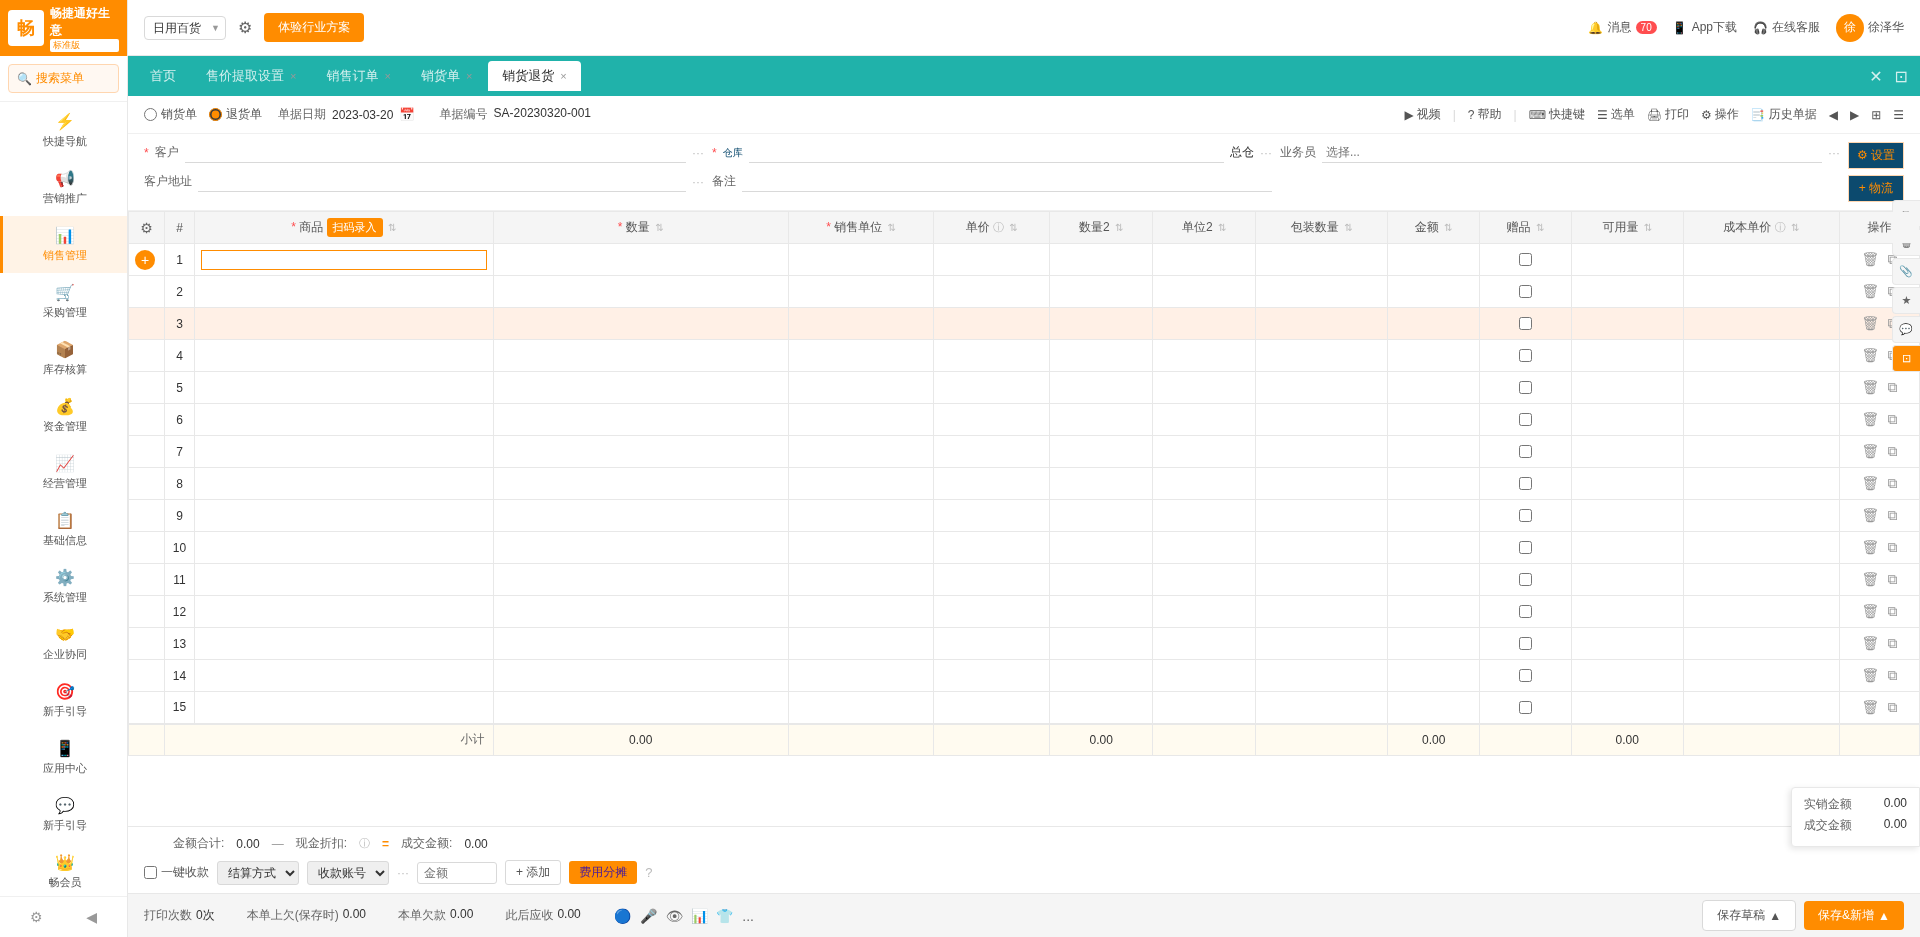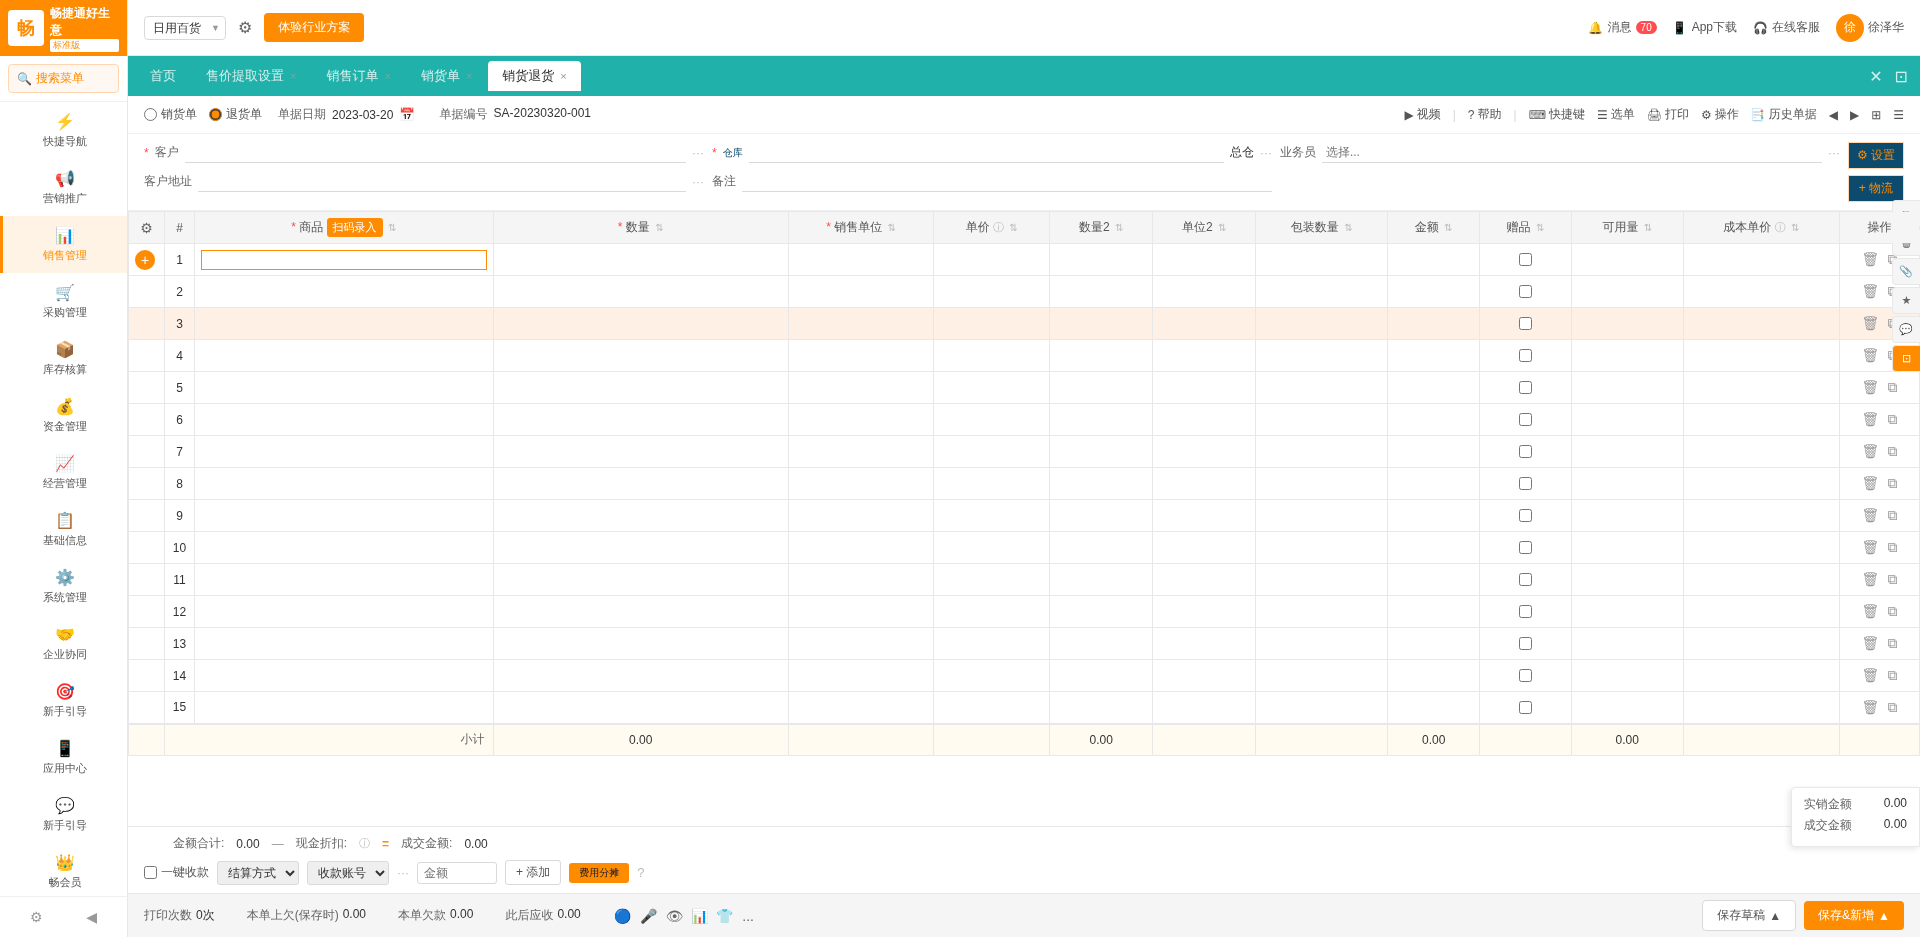--- a/index.html
+++ b/index.html
@@ -84,21 +84,21 @@
     .bottom-calc { display: flex; align-items: center; gap: 12px; font-size: 12px; color: #333; margin-bottom: 8px; margin-left: 29px; }
     .calc-label { color: #666; }
     .calc-value { color: #333; font-weight: 500; }
     .calc-dash { color: #999; }
     .calc-eq { color: #ff8c00; font-weight: bold; }
     .bottom-payments { display: flex; align-items: center; gap: 8px; flex-wrap: wrap; }
     .payment-checkbox { display: flex; align-items: center; gap: 4px; font-size: 12px; color: #555; }
     .payment-select { border: 1px solid #d9d9d9; border-radius: 3px; padding: 3px 6px; font-size: 12px; color: #333; }
     .payment-input { border: 1px solid #d9d9d9; border-radius: 3px; padding: 3px 6px; font-size: 12px; width: 80px; }
     .add-btn { background: #fff; border: 1px solid #d9d9d9; border-radius: 3px; padding: 3px 10px; font-size: 12px; color: #555; cursor: pointer; }
-    .fybtn { background: #ff8c00; color: #0f172a; border: none; border-radius: 3px; padding: 3px 10px; font-size: 10px; cursor: pointer; }
+    .fybtn { background: #ff8c00; color: #4c1d95; border: none; border-radius: 3px; padding: 3px 10px; font-size: 12px; cursor: pointer; }
     .help-icon { color: #bbb; font-size: 13px; cursor: pointer; }
 
     
     .footer-bar { background: #f5f5f5; border-top: 1px solid #e8e8e8; padding: 6px 16px; display: flex; align-items: center; justify-content: space-between; flex-shrink: 0; }
     .footer-stats { display: flex; gap: 32px; font-size: 12px; color: #555; }
     .footer-stat { display: flex; gap: 4px; }
     .footer-stat-label { color: #666; }
     .footer-stat-value { color: #333; font-weight: 500; }
     .footer-actions { display: flex; gap: 8px; align-items: center; }
     .footer-icons { display: flex; gap: 4px; align-items: center; }

